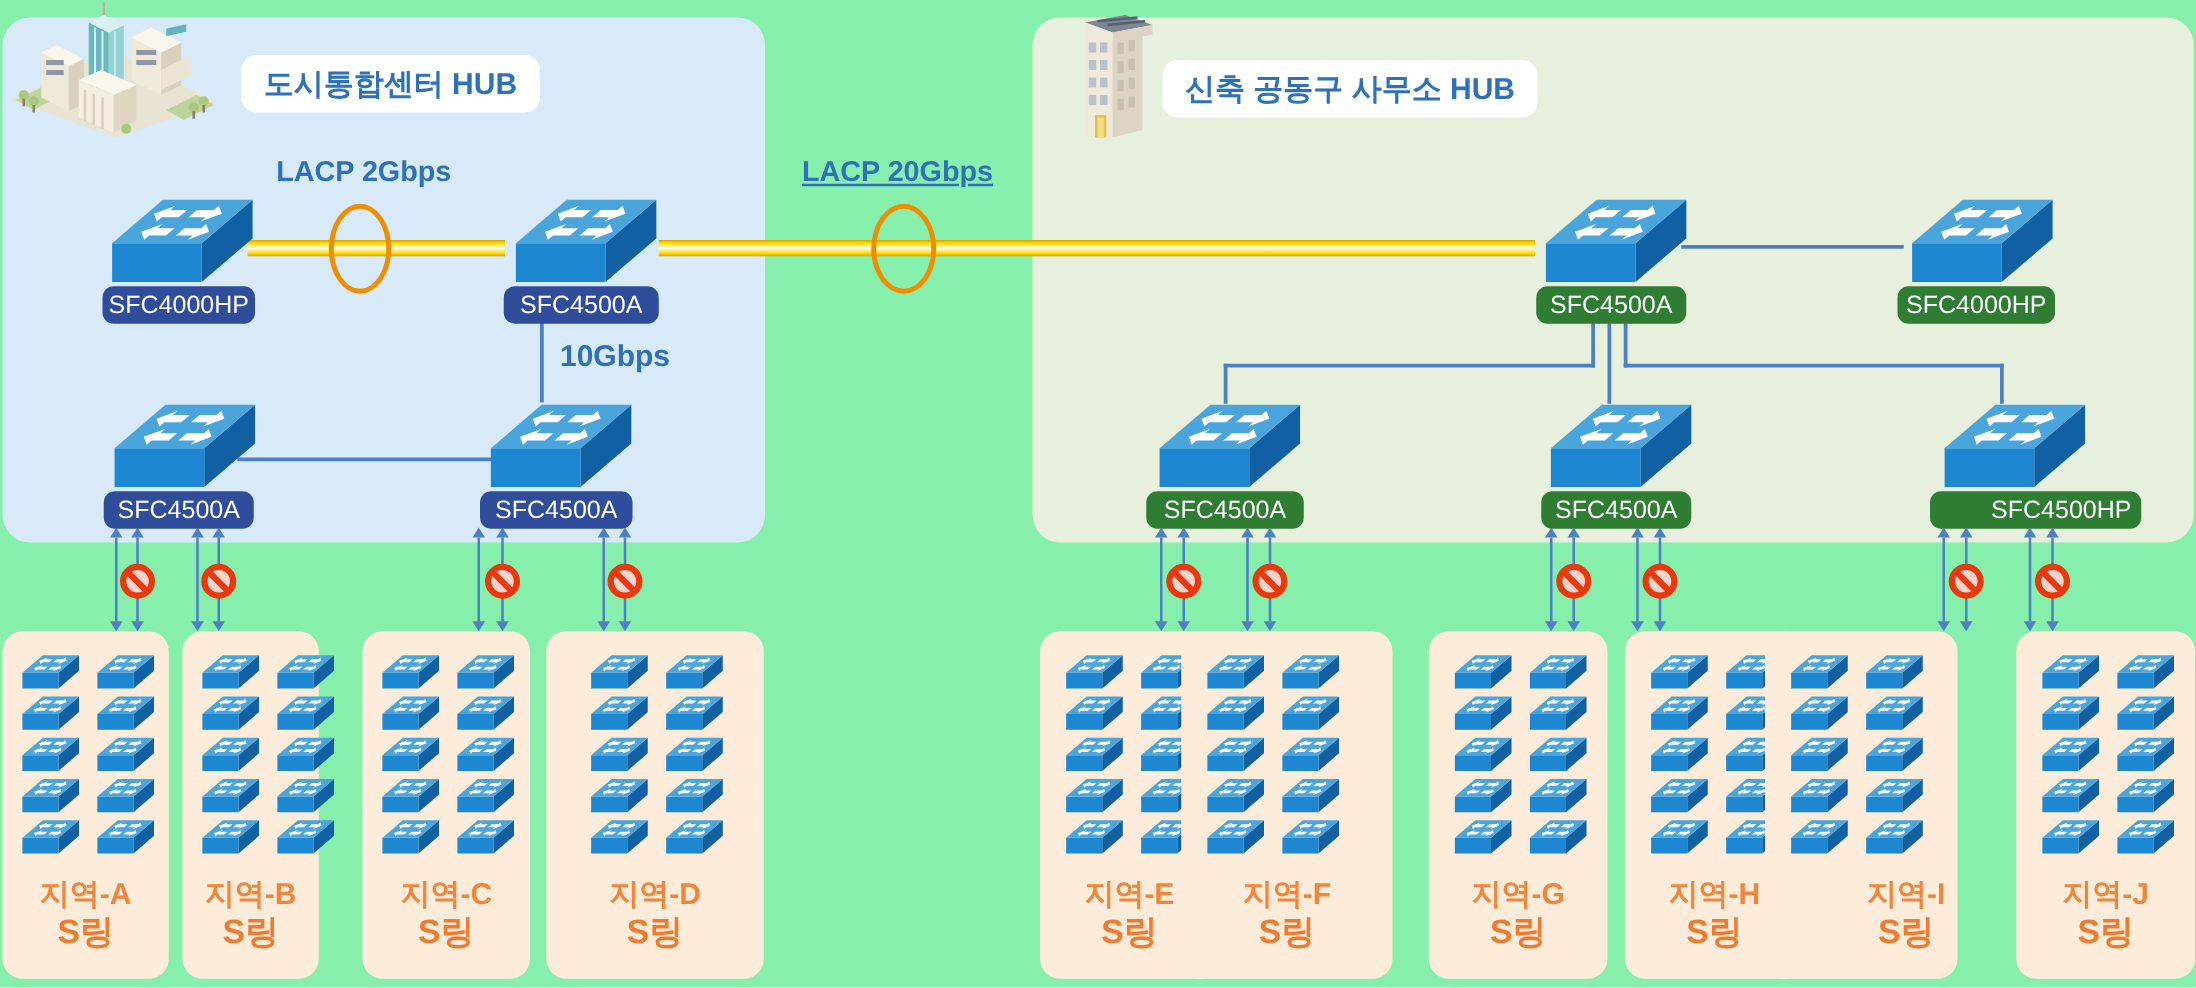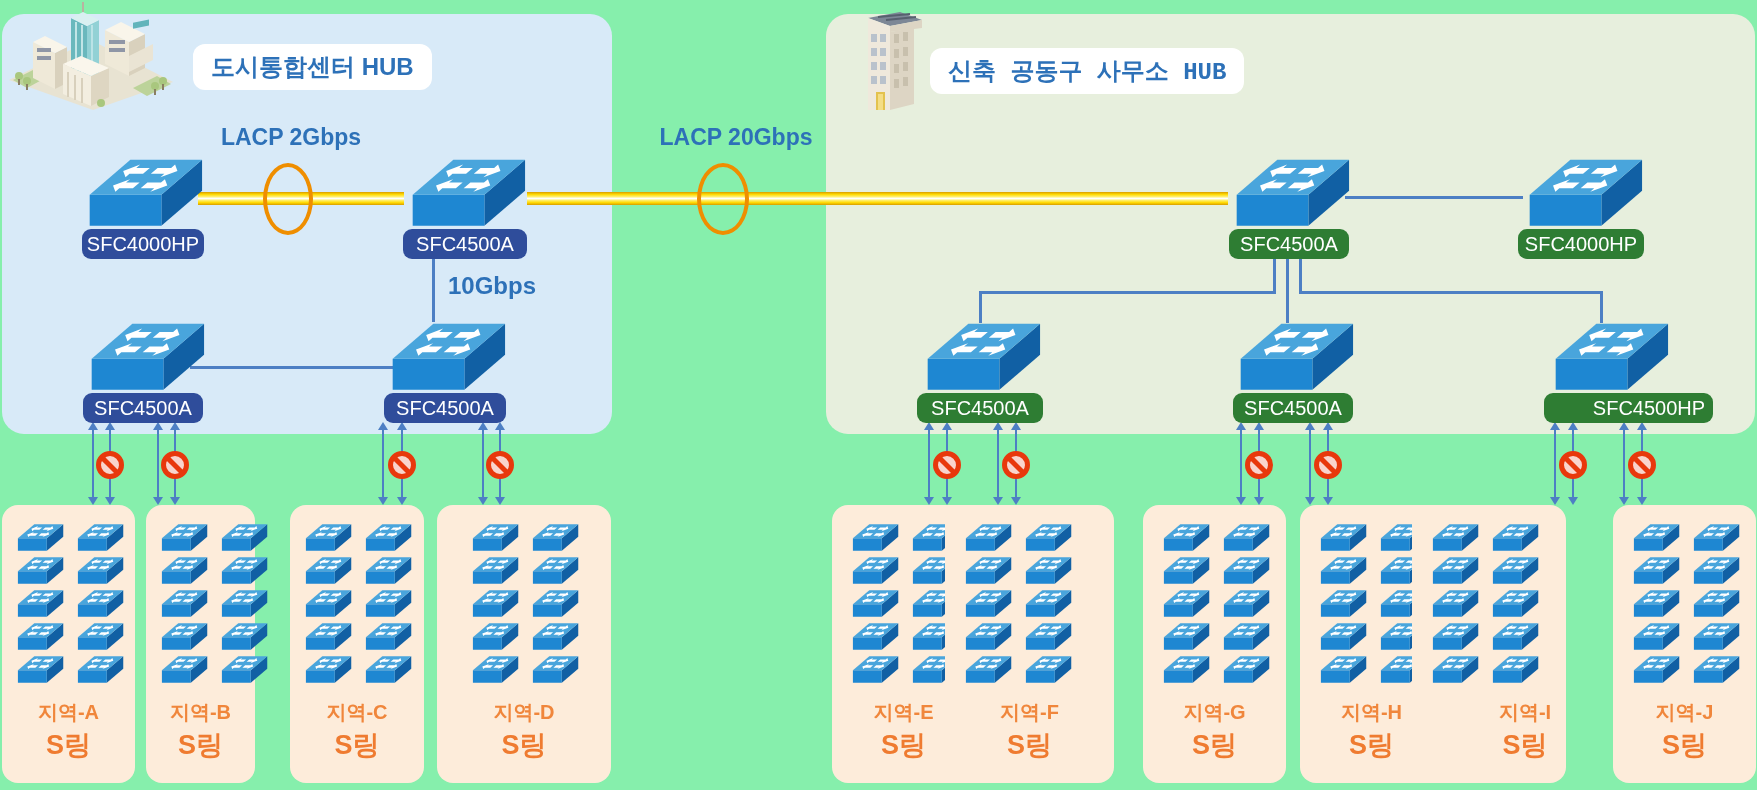--- a/index.html
+++ b/index.html
@@ -14,21 +14,21 @@
   .line{position:absolute;background:#4d7fc4;z-index:1;}
   .ylink{position:absolute;height:13px;z-index:1;
          background:linear-gradient(to bottom,#d89c00 0%,#ffd900 18%,#fff27a 38%,#ffffff 48%,#ffffff 52%,#fff27a 62%,#ffd900 82%,#d89c00 100%);}
   .ellipse{position:absolute;border:4px solid #ef8e00;border-radius:50%;background:transparent;z-index:3;}
   .swnode{position:absolute;z-index:2;}
   .badge{position:absolute;height:30px;border-radius:9px;color:#fff;font-size:20px;
          display:flex;align-items:center;justify-content:center;z-index:2;white-space:nowrap;}
   .badge.blue{background:#2f4d9b;}
   .badge.green{background:#2e7d33;}
   .ringbox{position:absolute;top:505px;height:278px;background:#fdecda;border-radius:16px;z-index:0;}
-  .area-label{position:absolute;width:100%;text-align:center;top:194px;font-size:20px;
+  .area-label{position:absolute;width:100%;text-align:center;top:194px;font-size:24px;
               font-weight:bold;color:#f0863b;}
   .sring-label{position:absolute;width:100%;text-align:center;top:222px;font-size:27px;
                font-weight:bold;color:#ef7b30;}
   .arr{position:absolute;top:430px;width:2px;height:67px;background:#4d7fc4;z-index:1;}
   .arr::before{content:"";position:absolute;top:-8px;left:-4px;border-left:5px solid transparent;
                border-right:5px solid transparent;border-bottom:8px solid #4d7fc4;}
   .arr::after{content:"";position:absolute;bottom:-8px;left:-4px;border-left:5px solid transparent;
               border-right:5px solid transparent;border-top:8px solid #4d7fc4;}
   .nosym{position:absolute;top:451px;width:28px;height:28px;border-radius:50%;
          background:#f9d4cd;border:5px solid #e8380c;box-sizing:border-box;z-index:2;}
@@ -127,30 +127,30 @@
       <rect x="46" y="56" width="5" height="9"></rect>
         <rect x="55" y="54" width="5" height="9"></rect>
       <rect x="46" y="71" width="5" height="9"></rect>
         <rect x="55" y="69" width="5" height="9"></rect>
     </g>
     <rect x="28" y="84" width="9" height="18" fill="#e3c24e"></rect>
     <rect x="30" y="86" width="5" height="16" fill="#f4dd85"></rect>
   </svg>
 
   <div class="title-badge" style="left:193px;top:44px;">도시통합센터 HUB</div>
-  <div class="title-badge" style="left:930px;top:48px;font-family:Liberation Mono, monospace;">신축 공동구 사무소 HUB</div>
+  <div class="title-badge" style="left:930px;top:48px;">신축 공동구 사무소 HUB</div>
 
   <div class="ylink" style="left:198px;top:192px;width:206px;"></div>
   <div class="ylink" style="left:527px;top:192px;width:701px;"></div>
 
   <div class="ellipse" style="left:263px;top:163px;width:42px;height:64px;"></div>
   <div class="ellipse" style="left:697px;top:163px;width:44px;height:64px;"></div>
 
   <div class="speedlabel" style="left:291px;top:124px;">LACP 2Gbps</div>
-  <div class="speedlabel" style="left:736px;top:124px;">LACP 20Gbps</div>
+  <div class="speedlabel" style="left:718px;top:124px;text-decoration:underline;">LACP 20Gbps</div>
   <div class="speedlabel" style="left:492px;top:272px;font-size:24px;">10Gbps</div>
 
   <div id="diagram">
       <div class="line" style="left: 1345px; top: 196px; width: 178px; height: 3px;"></div>
       <div class="line" style="left: 190px; top: 366px; width: 210px; height: 3px;"></div>
       <div class="line" style="left: 432px; top: 257px; width: 3px; height: 65px;"></div>
       <div class="line" style="left: 1273px; top: 257px; width: 3px; height: 37px;"></div>
       <div class="line" style="left: 1286px; top: 257px; width: 3px; height: 66px;"></div>
       <div class="line" style="left: 1299px; top: 257px; width: 3px; height: 37px;"></div>
       <div class="line" style="left: 979px; top: 291px; width: 297px; height: 3px;"></div>

